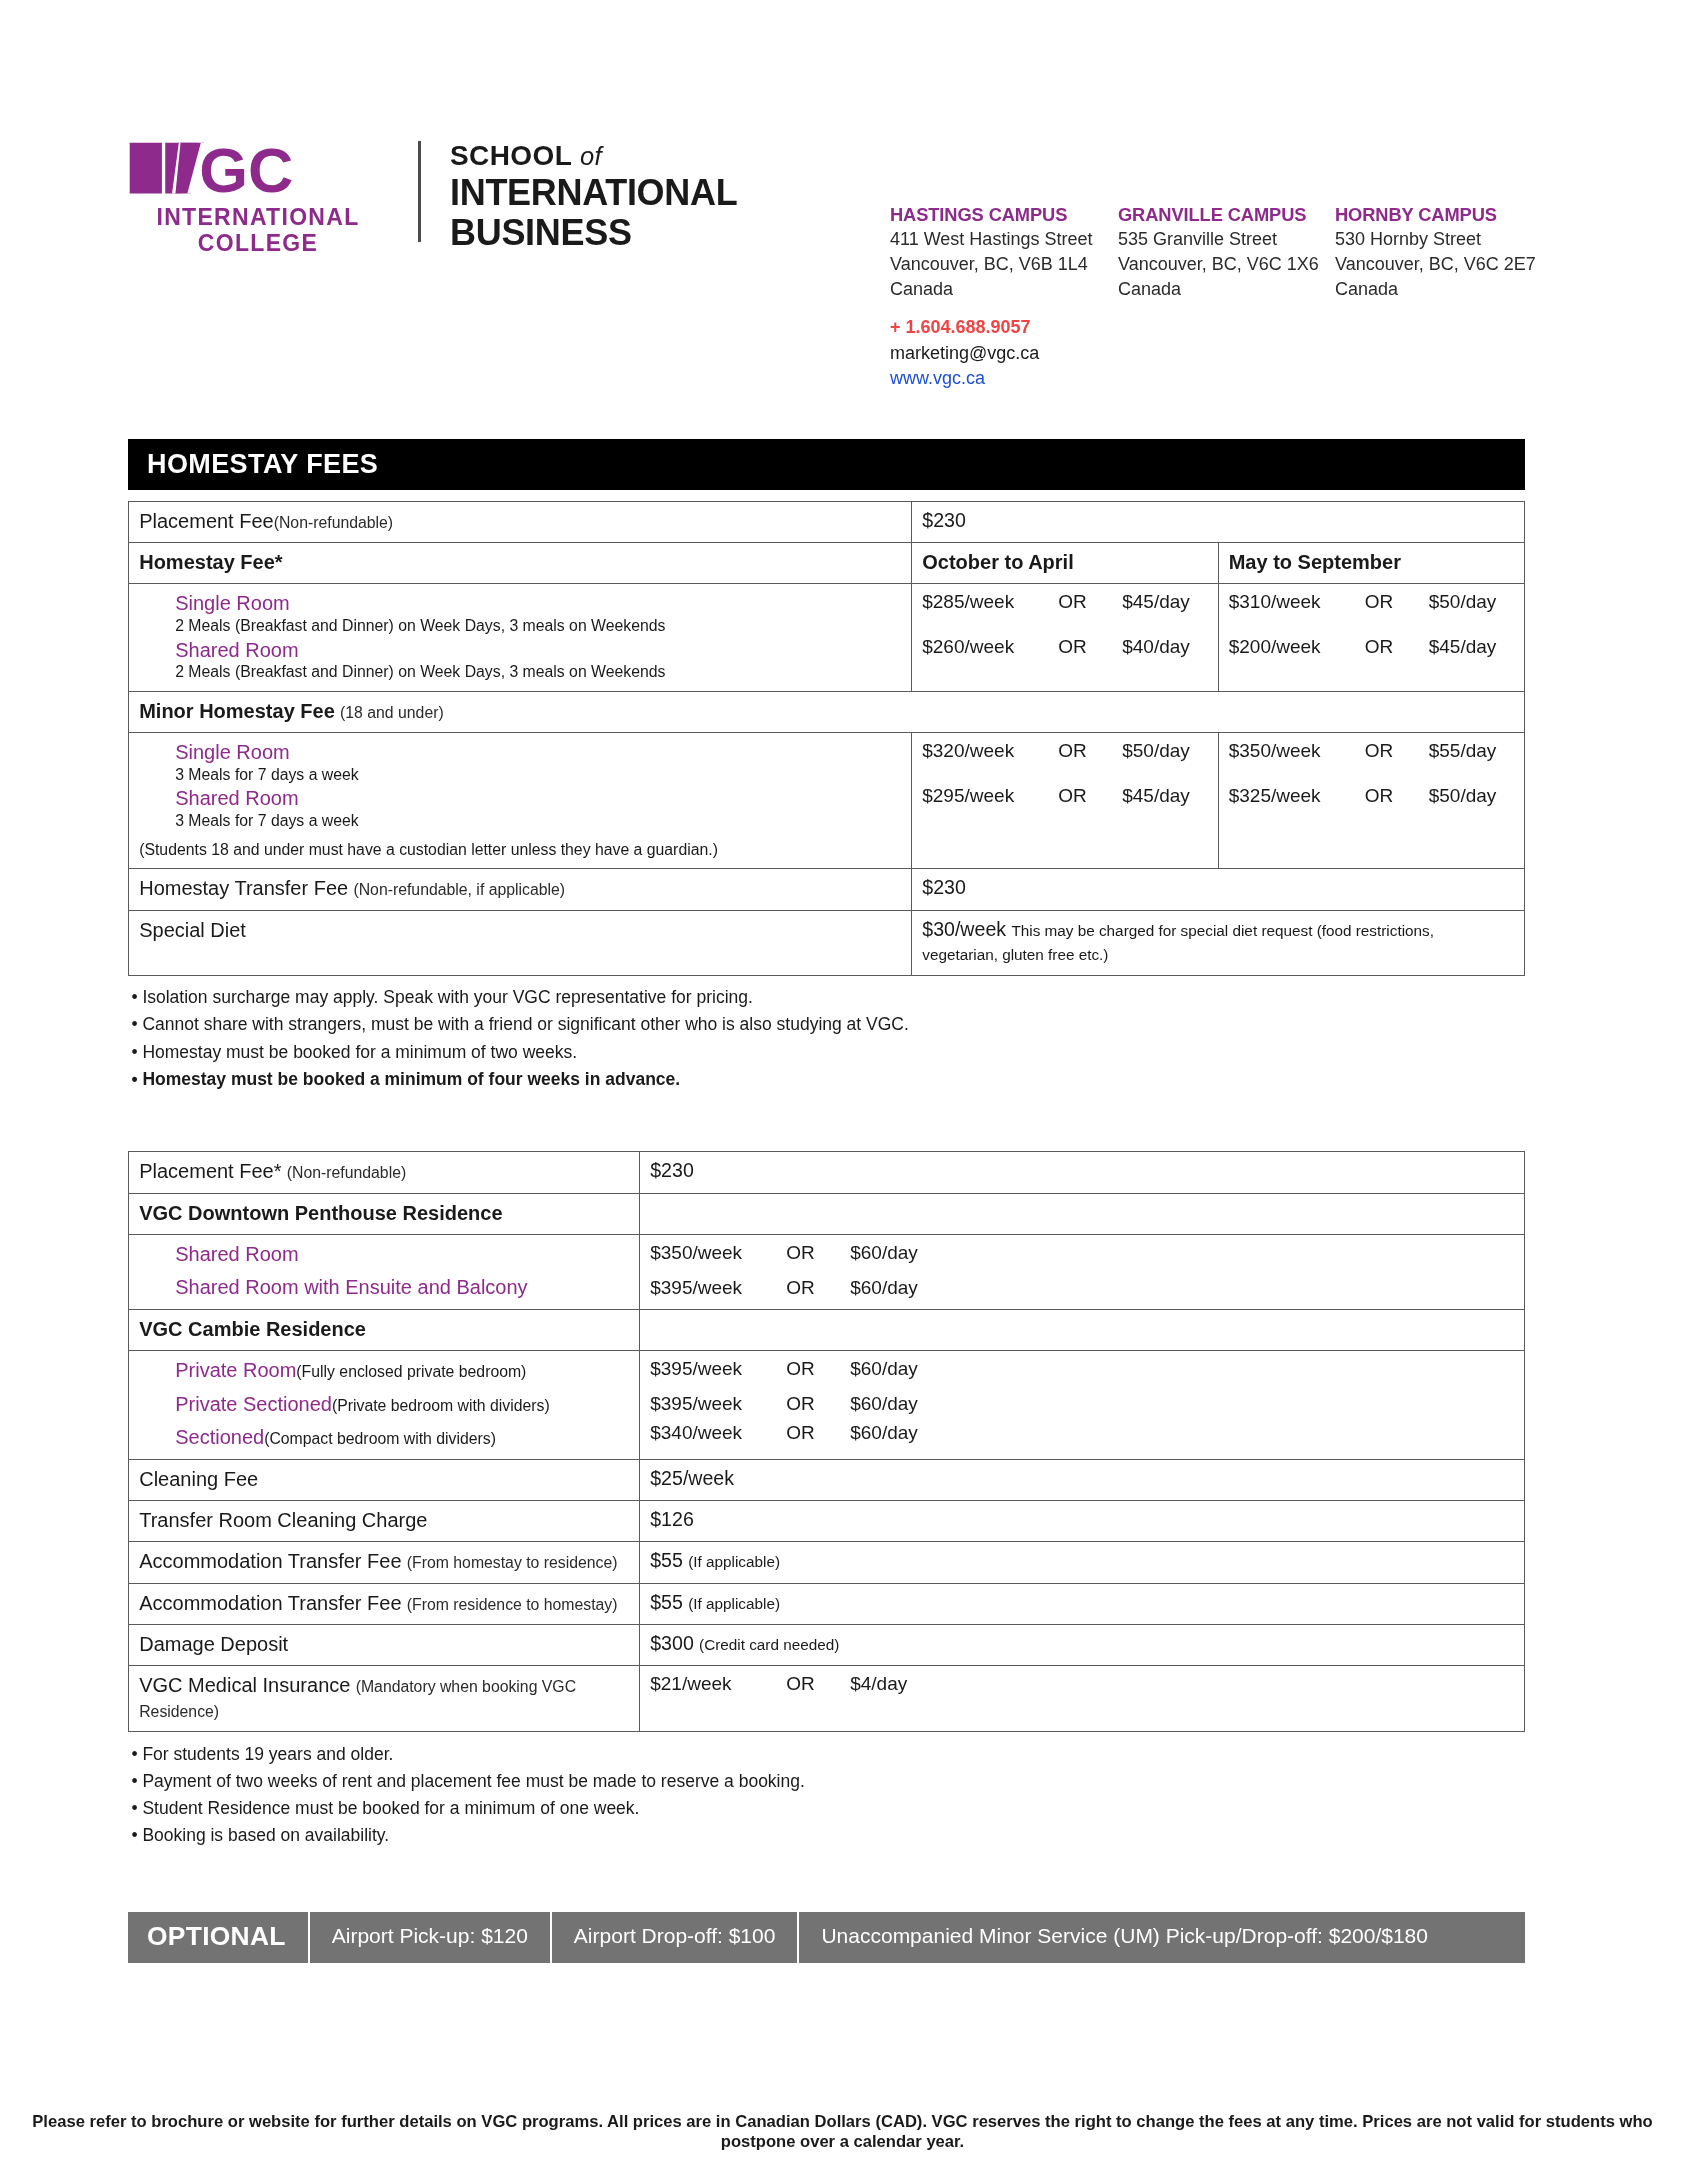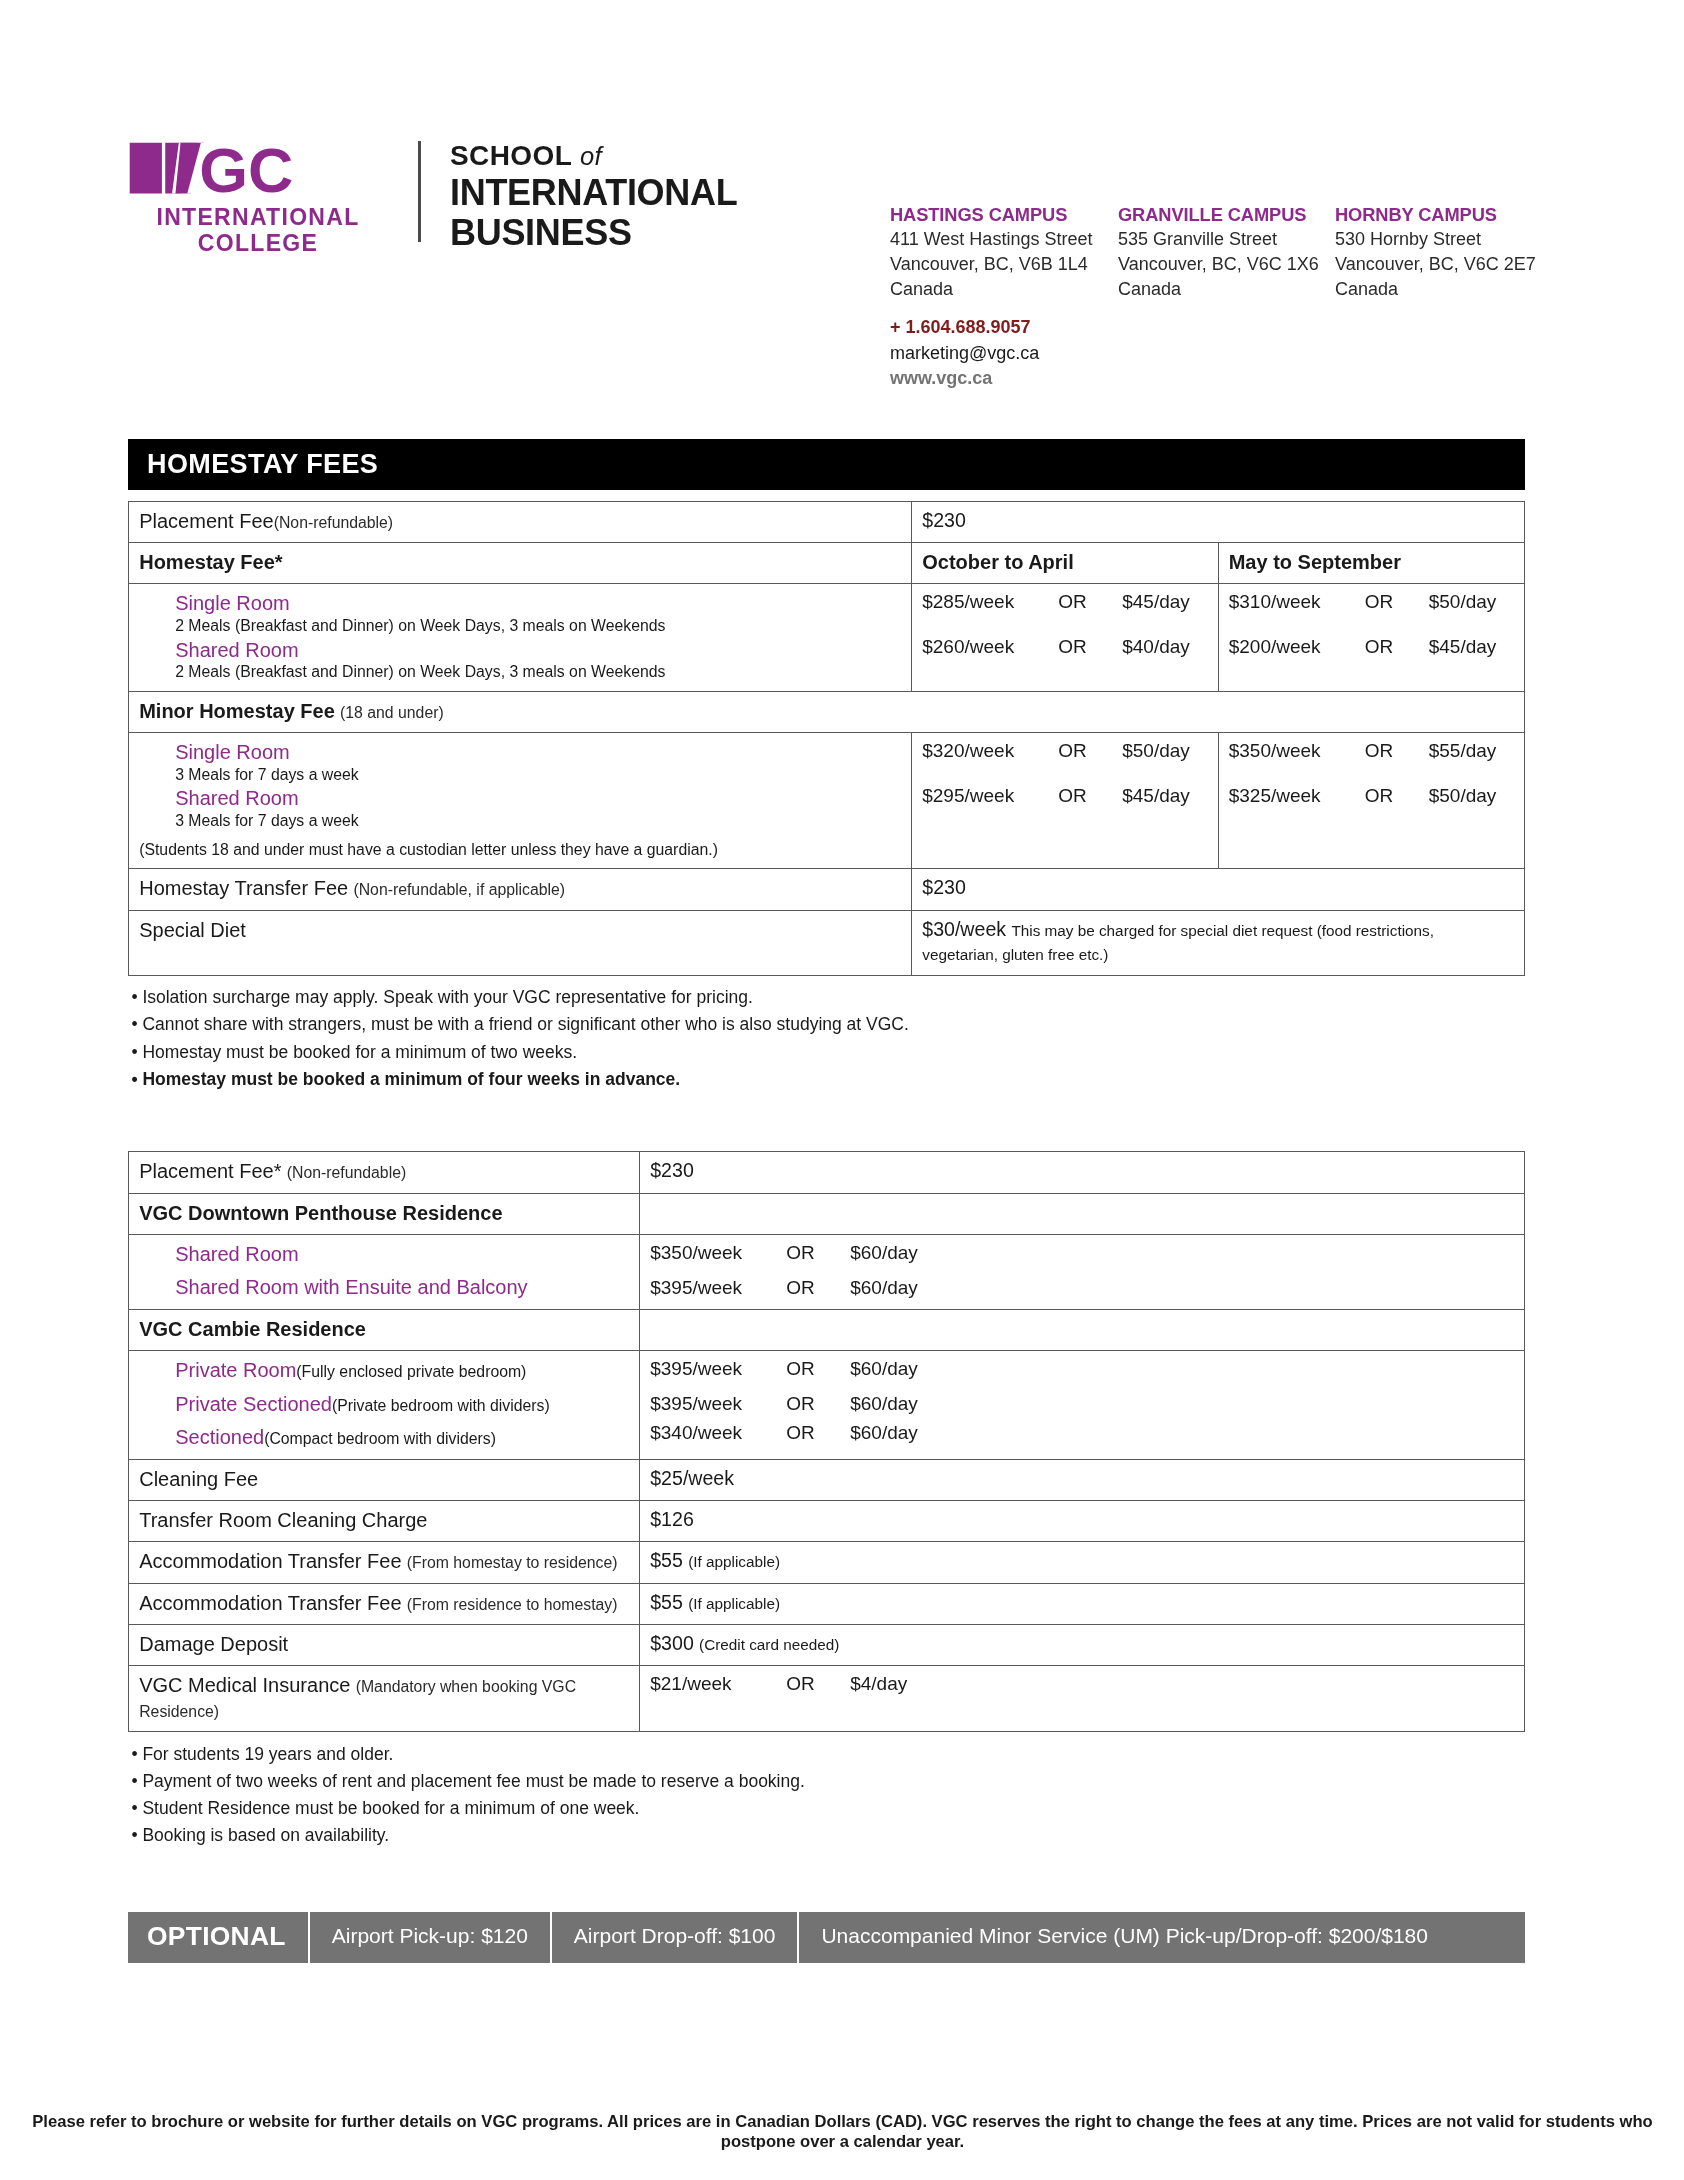--- a/index.html
+++ b/index.html
@@ -30,23 +30,23 @@
   .school-line2 { font-size:36px; font-weight:800; letter-spacing:-0.3px; line-height:1.12; }
 
   .campuses { position:absolute; left:762px; top:61px; display:flex; gap:0; }
   .campus { font-size:18px; line-height:1.38; }
   .campus.c1 { width:228px; }
   .campus.c2 { width:217px; }
   .campus.c3 { width:204px; }
   .campus-name { color:#8e2a8b; font-weight:700; font-size:18.3px; letter-spacing:-0.1px; }
   .campus-addr { color:#2b2b2b; }
   .contact { margin-top:13.6px; font-size:18px; line-height:1.4; }
-  .contact .phone { font-weight:700; color:#7f1d1d; }
+  .contact .phone { font-weight:700; color:#ef4444; }
   .contact .email { color:#1a1a1a; }
-  .contact .web { color:#737373; font-weight:700; }
+  .contact .web { color:#1d4ed8; font-weight:400; }
 
   
   .bar {
     background:#000; color:#fff; font-size:27px; font-weight:700;
     letter-spacing:0.4px; padding:10.2px 0 10.2px 19px;
   }
   .section { position:absolute; left:128px; width:1397px; }
 
   
   table.fees { width:100%; border-collapse:collapse; table-layout:fixed; margin-top:10.2px; }

